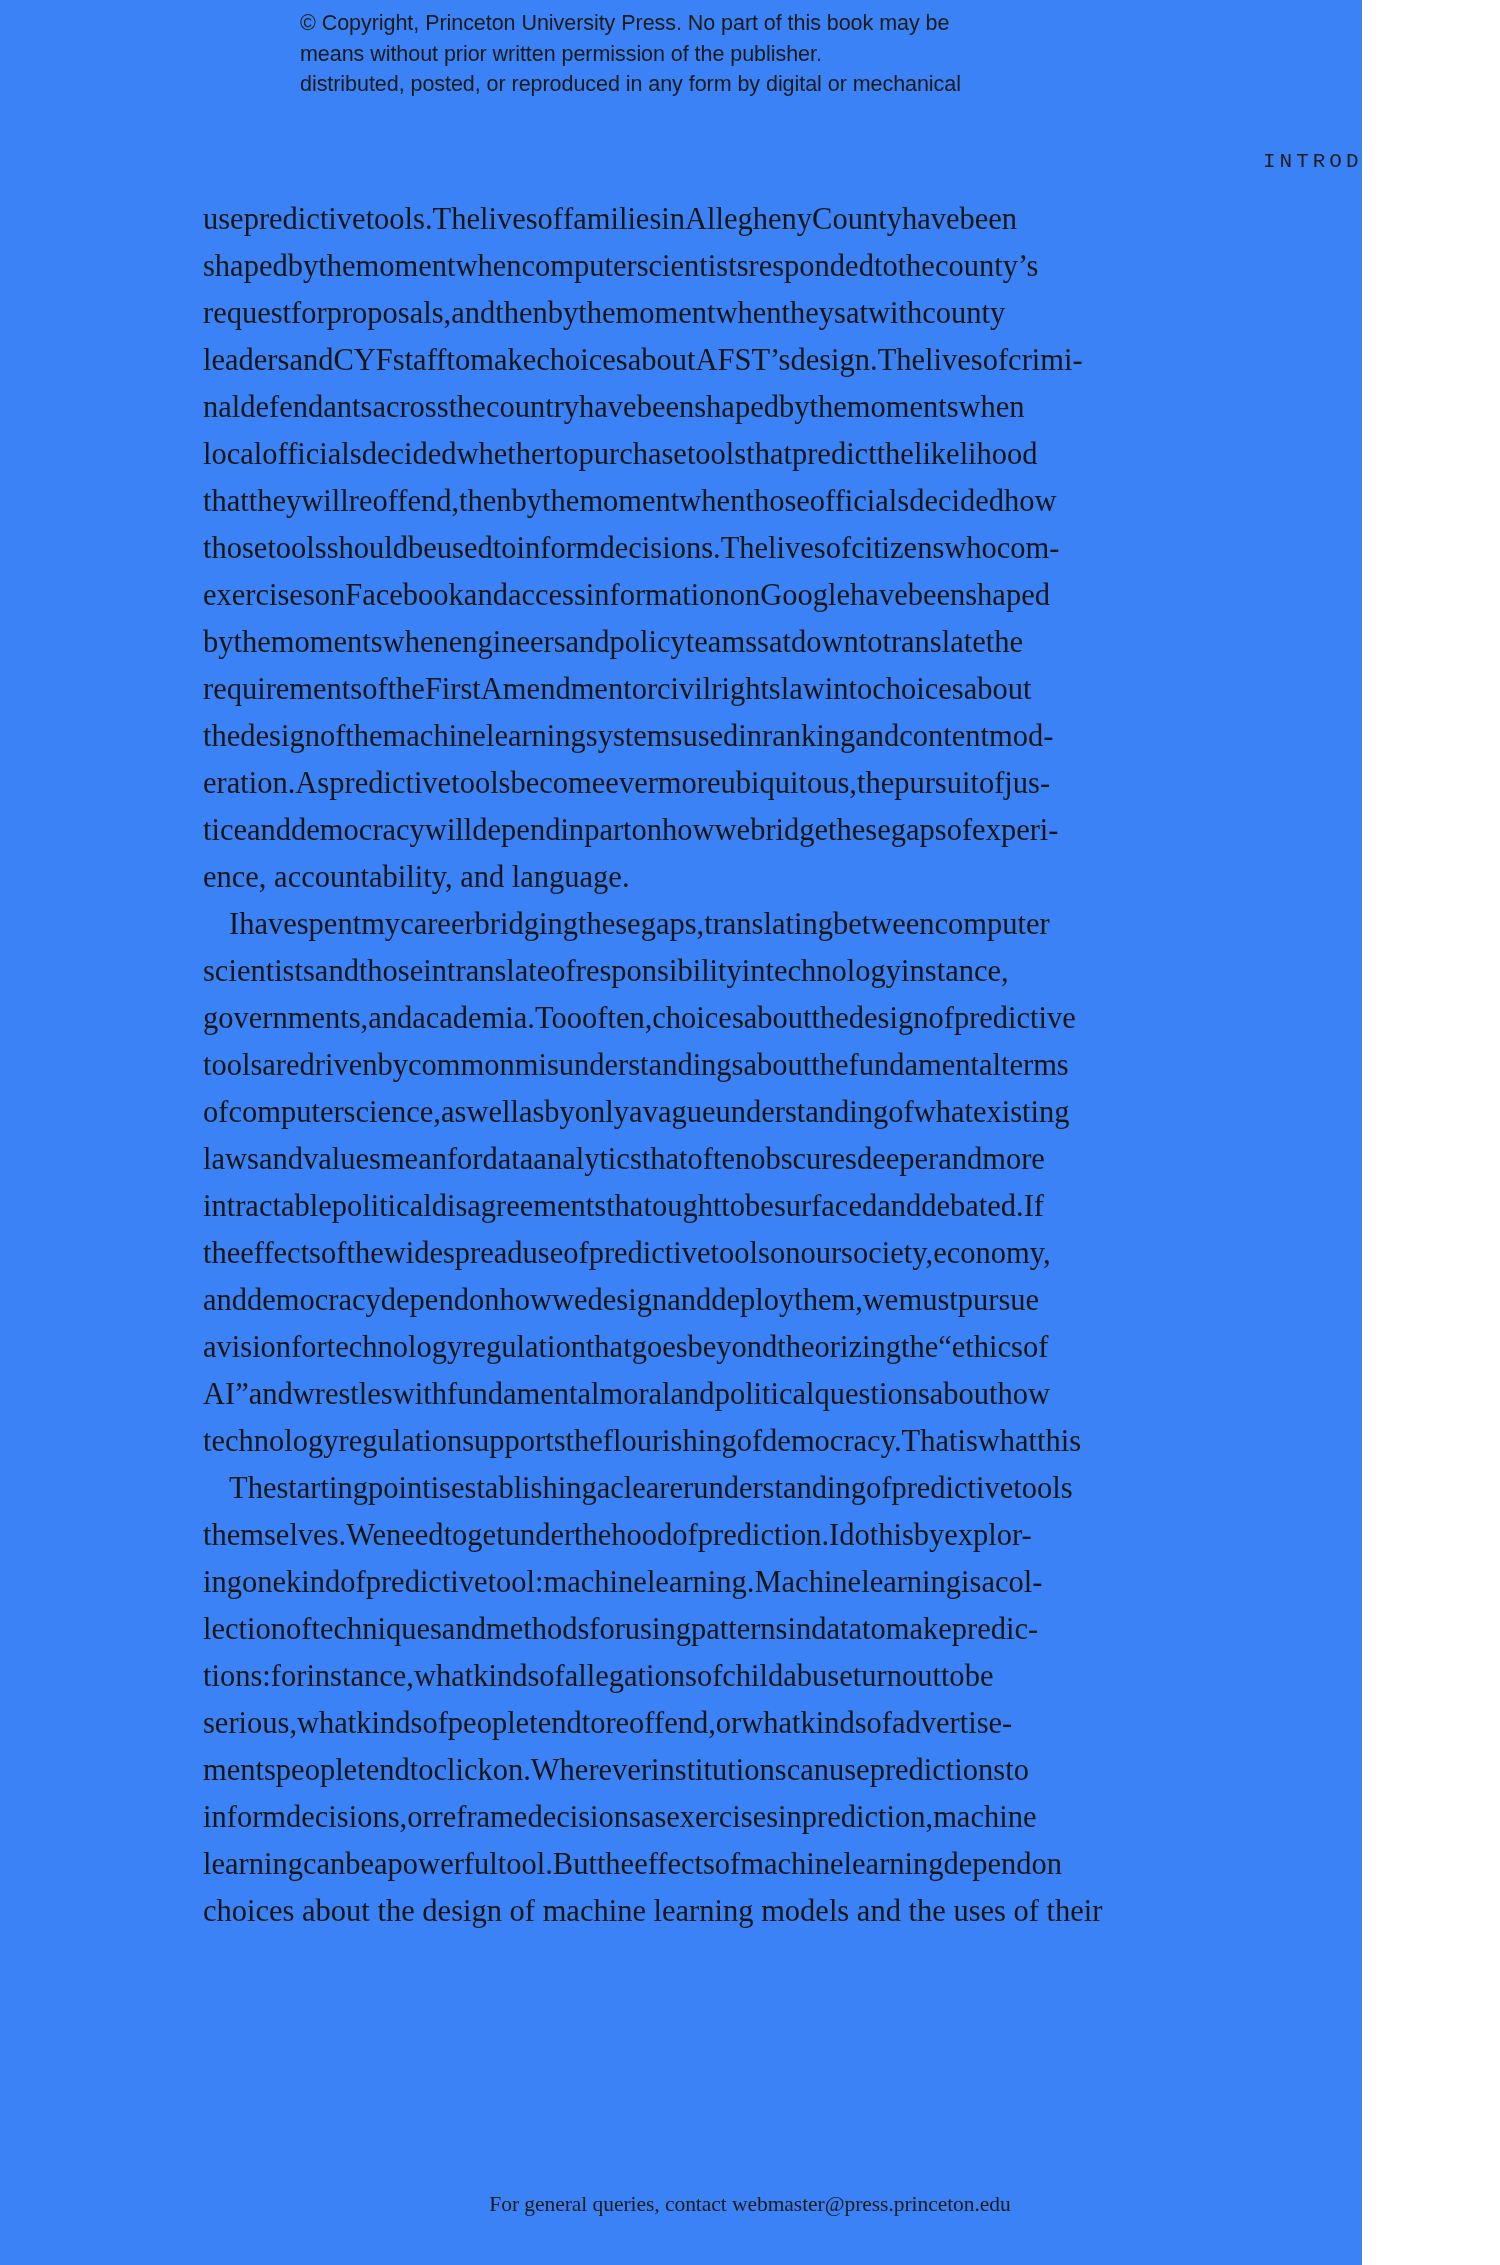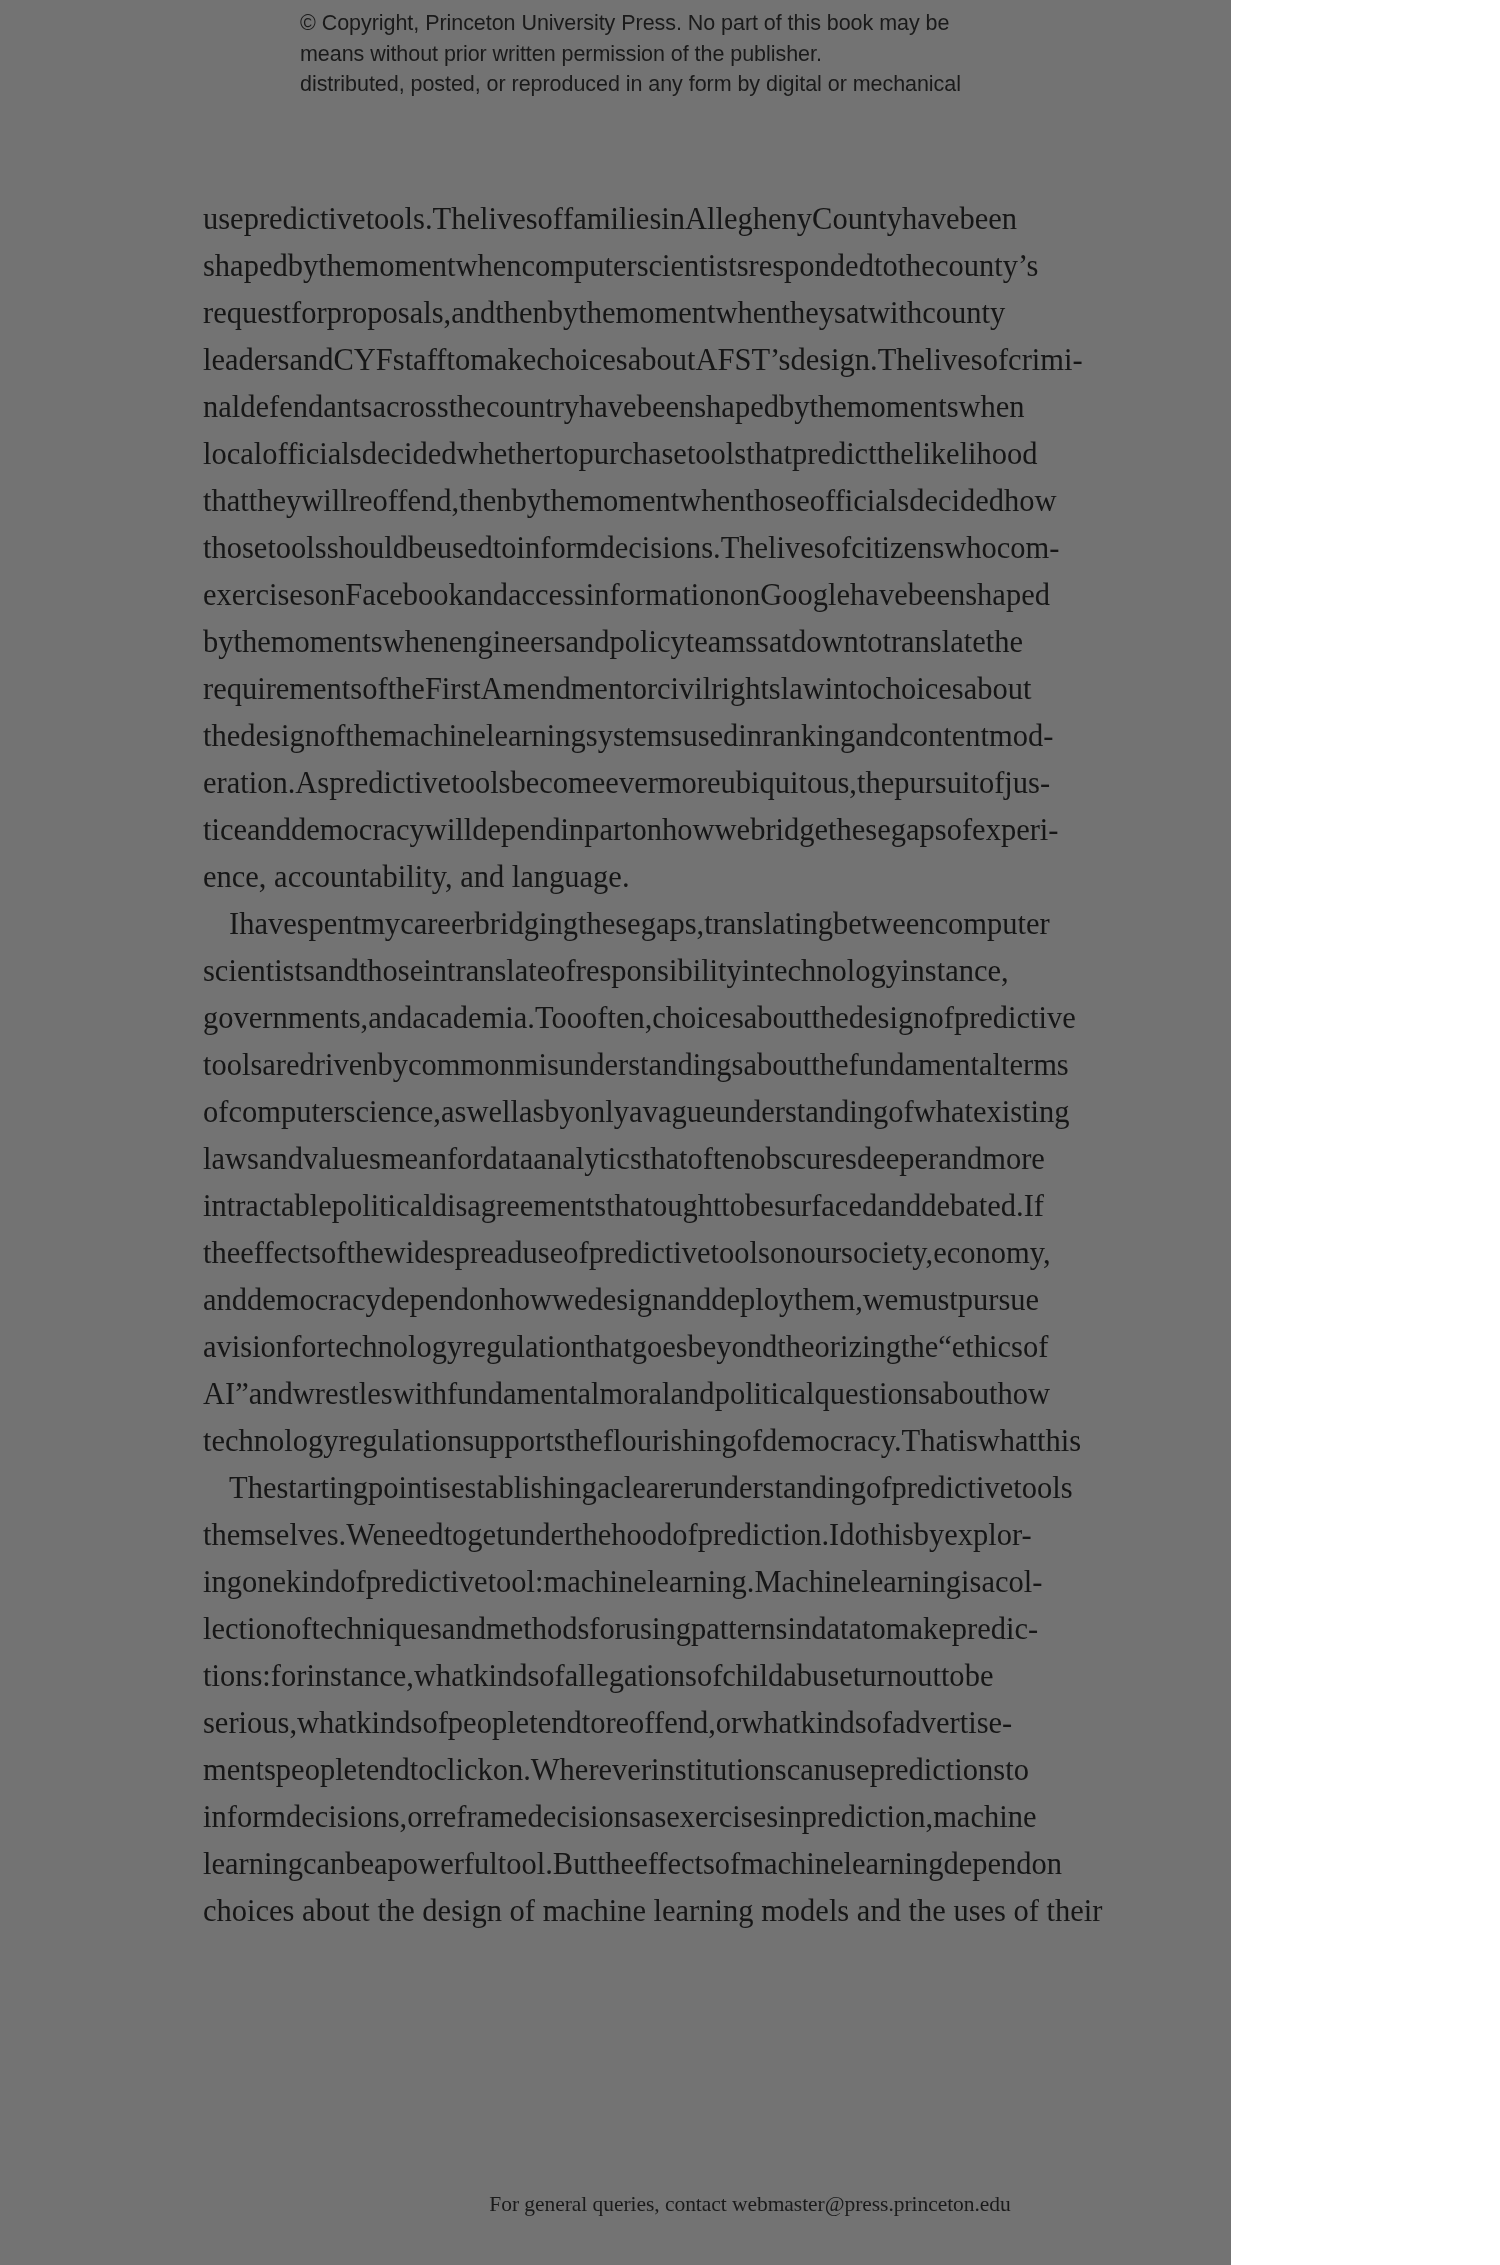--- a/index.html
+++ b/index.html
@@ -3,23 +3,23 @@
 <meta charset="utf-8">
 <title>Introduction page 3</title>
 <style>
   html, body {
     margin: 0;
     padding: 0;
     background: #ffffff;
   }
   .page {
     position: relative;
-    width: 1231px;
+    width: 1362px;
     height: 2265px;
-    background: #737373;
+    background: #3b82f6;
     overflow: hidden;
     box-sizing: border-box;
   }
 
   
   .copyright-notice {
     position: absolute;
     left: 300px;
     top: 8px;
     width: 860px;

